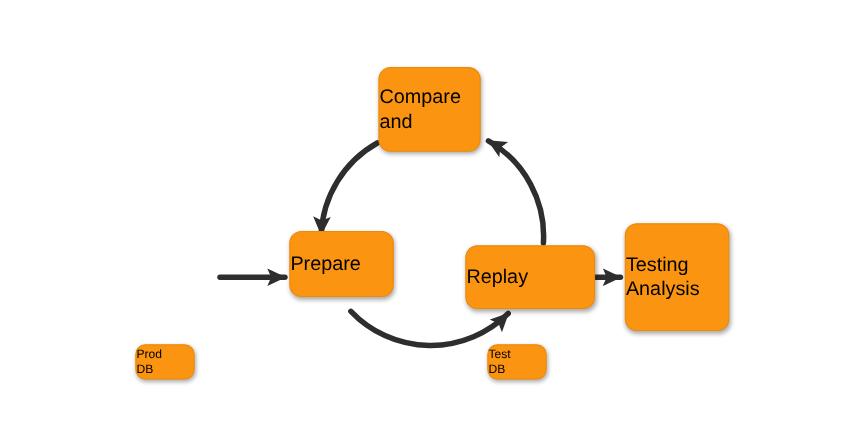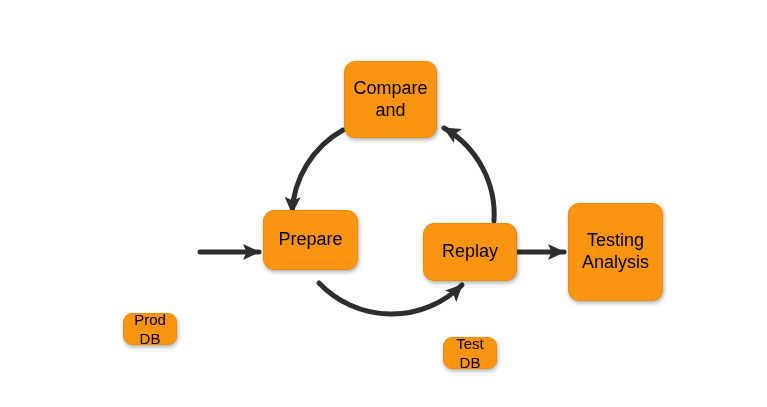--- a/index.html
+++ b/index.html
@@ -32,39 +32,39 @@
   }
   .arrowhead { fill: var(--arrow-color); }
   .node {
     position: absolute;
     background: var(--node-fill);
     border: 1px solid var(--node-border);
     border-radius: 11px;
     box-shadow: 1px 2px 4px rgba(0,0,0,0.33);
     display: flex;
     flex-direction: column;
-    align-items: center;
+    align-items: flex-start;
     justify-content: center;
     color: var(--text-color);
     font-size: 18px;
     line-height: 1.22;
     text-align: center;
   }
   .node-small {
-    font-size: 15px;
+    font-size: 11px;
     line-height: 1.3;
     border-radius: 9px;
   }
   .node-capture  { left: 103px; top: 223px; width: 97px; height: 60px; }
   .node-prepare  { left: 263px; top: 210px; width: 95px; height: 60px; }
-  .node-replay   { left: 423px; top: 223px; width: 94px; height: 58px; }
+  .node-replay   { left: 423px; top: 223px; width: 118px; height: 58px; }
   .node-compare  { left: 344px; top:  61px; width: 93px; height: 77px; }
   .node-testing  { left: 568px; top: 203px; width: 95px; height: 98px; }
   .node-prod-db  { left: 123px; top: 313px; width: 54px; height: 32px; }
-  .node-test-db  { left: 443px; top: 313px; width: 54px; height: 32px; margin-top: 24px; }
+  .node-test-db  { left: 443px; top: 313px; width: 54px; height: 32px; }
   .line { display: block; }
 </style>
 </head>
 <body>
 
 <div class="canvas">
 
   <svg class="edges" viewBox="0 0 767 407" xmlns="http://www.w3.org/2000/svg">
     <defs>
       <marker id="ah" markerUnits="userSpaceOnUse" markerWidth="20" markerHeight="18" refX="16" refY="8" orient="auto">

